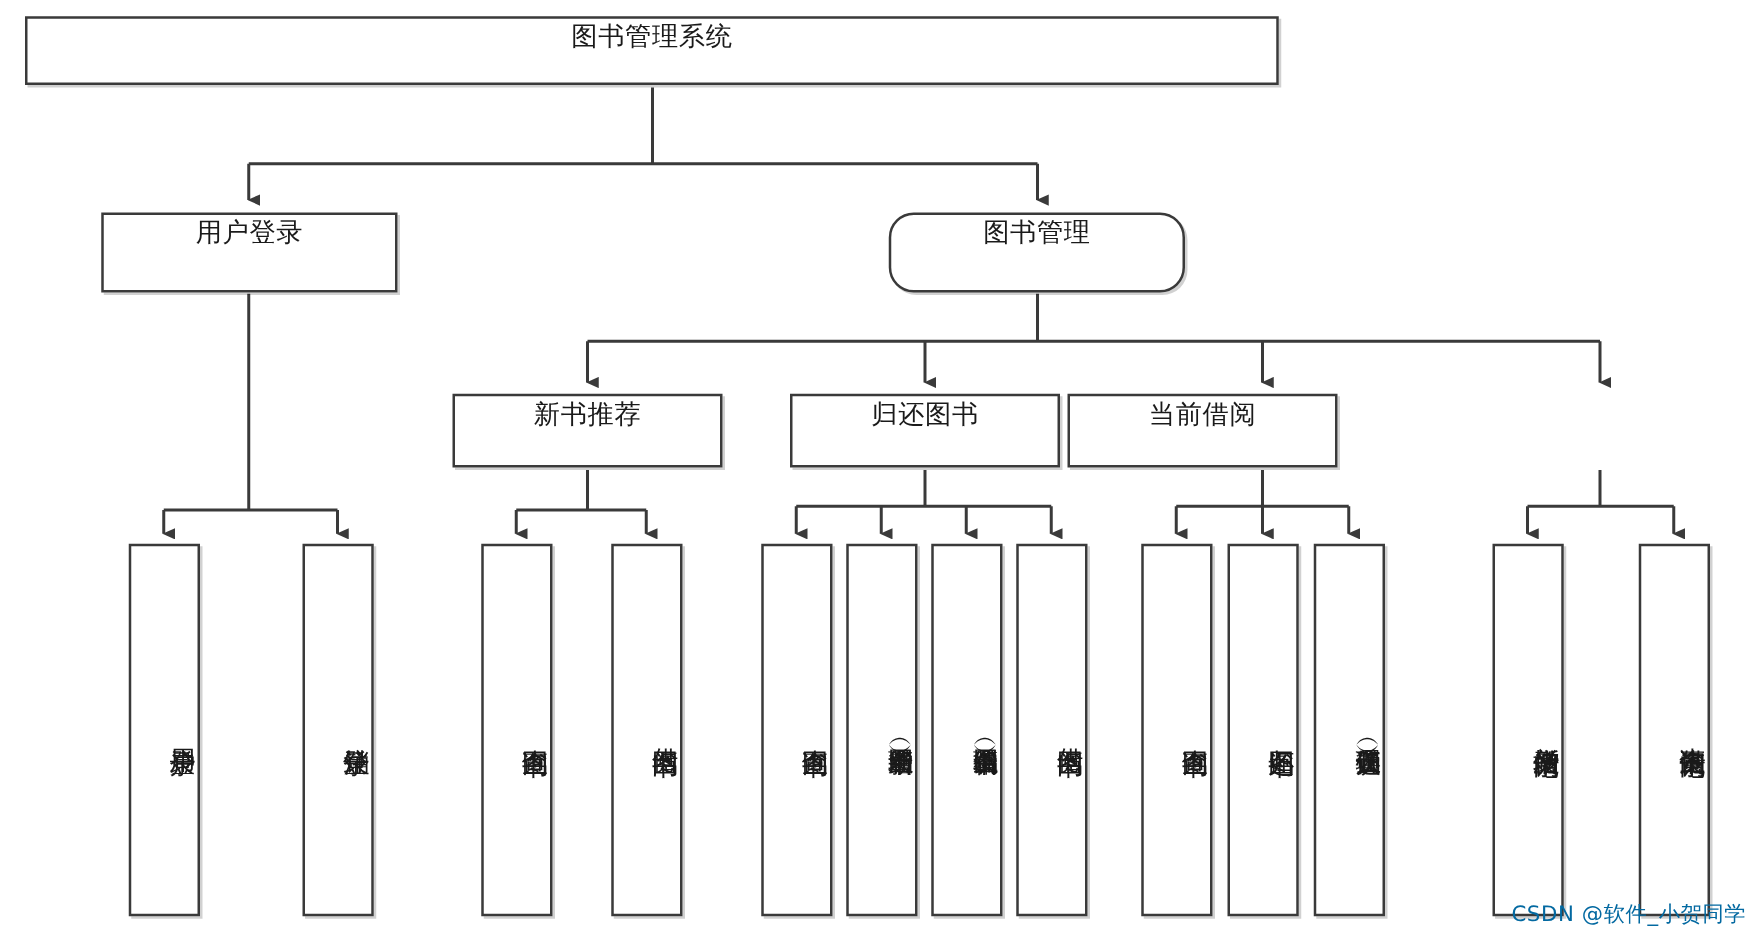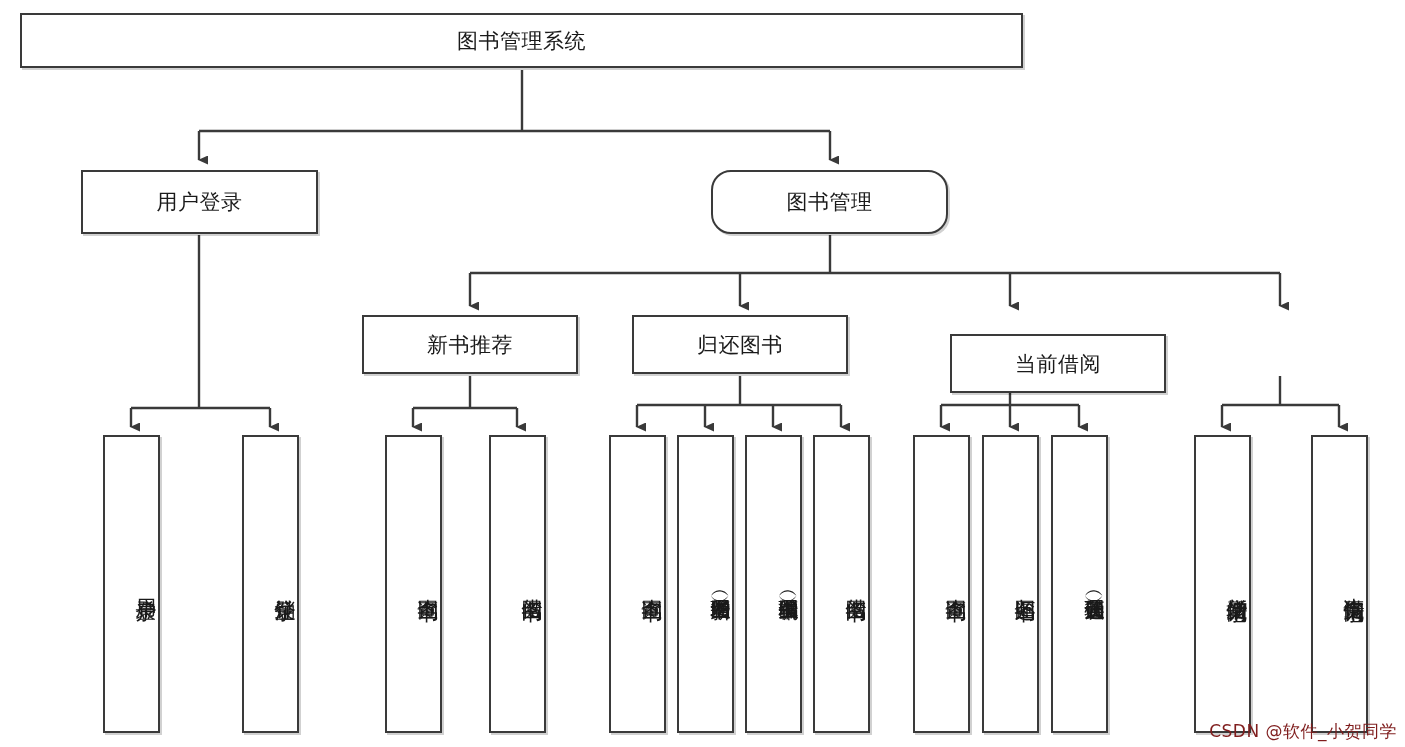--- a/index.html
+++ b/index.html
@@ -24,21 +24,20 @@
     height: 747px;
     pointer-events: none;
   }
   .node {
     position: absolute;
     box-sizing: border-box;
     background: #ffffff;
     border: 2px solid #3a3a3a;
     box-shadow: 2px 2px 0 rgba(0,0,0,0.18);
     display: flex;
-    align-items: center;
     justify-content: center;
     color: #1a1a1a;
   }
   .node.horizontal {
     font-size: 21px;
     letter-spacing: 0.5px;
   }
   .node.vertical {
     writing-mode: vertical-rl;
     text-orientation: upright;
@@ -52,21 +51,21 @@
     white-space: nowrap;
     overflow: hidden;
   }
   .node.vertical.tall-label { font-size: 20px; letter-spacing: 0px; }
   .node-label { display: block; }
   .watermark {
     position: absolute;
     right: 8px;
     bottom: 4px;
     font-size: 17px;
-    color: #7f1d1d;
+    color: #0369a1;
     letter-spacing: 0.5px;
     white-space: nowrap;
     text-align: right;
   }
 </style>
 </head>
 <body>
 
 <div id="diagram-root">
 
@@ -130,21 +129,21 @@
   <div class="node horizontal" style="left:711px; top:170px; width:237px; height:64px;border-radius:20px;">
     <span class="node-label">图书管理</span>
   </div>
 
   <div class="node horizontal" style="left:362px; top:315px; width:216px; height:59px;">
     <span class="node-label">新书推荐</span>
   </div>
   <div class="node horizontal" style="left:632px; top:315px; width:216px; height:59px;">
     <span class="node-label">归还图书</span>
   </div>
-  <div class="node horizontal" style="left:950px; top:315px; width:216px; height:59px;margin-top:19px;">
+  <div class="node horizontal" style="left:854px; top:315px; width:216px; height:59px;">
     <span class="node-label">当前借阅</span>
   </div>
 
   <div class="node vertical" style="left:103px; top:435px; width:57px; height:298px;">
     <span class="node-label">用户登录</span>
   </div>
   <div class="node vertical" style="left:242px; top:435px; width:57px; height:298px;">
     <span class="node-label">注销登录</span>
   </div>
 

